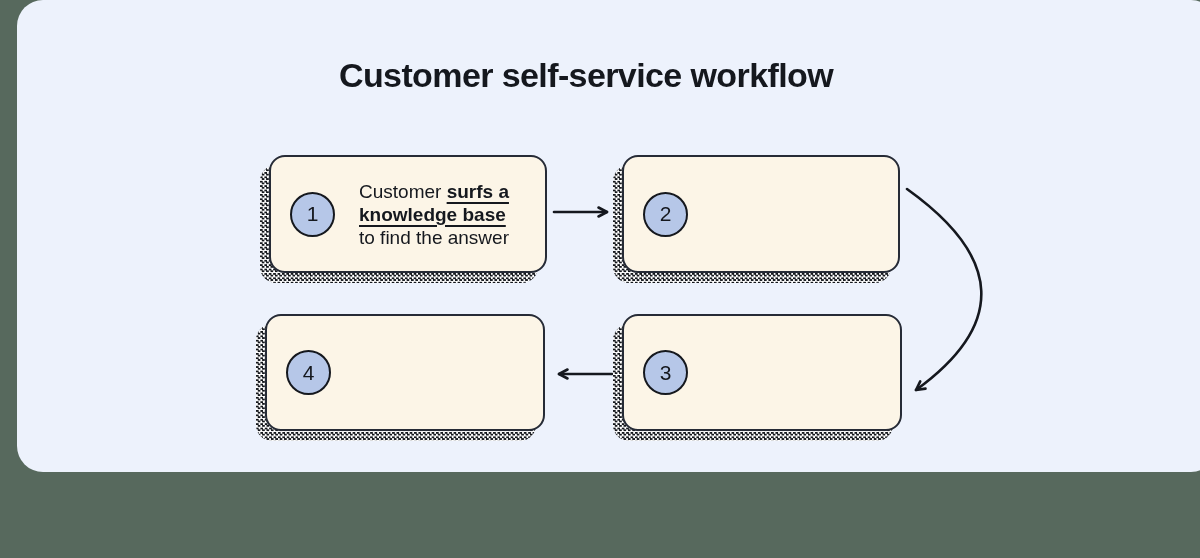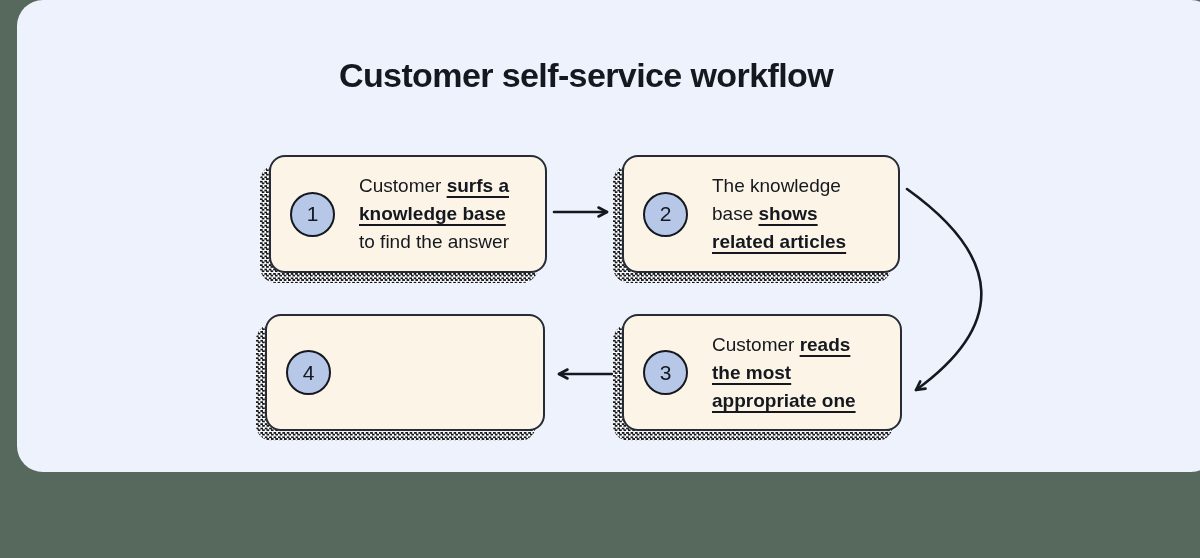--- a/index.html
+++ b/index.html
@@ -60,21 +60,21 @@
     border: 2.5px solid var(--ink);
     display: flex;
     align-items: center;
     justify-content: center;
     font-size: 21px;
     color: var(--ink);
   }
   .step-text {
     margin-left: 24px;
     font-size: 19px;
-    line-height: 28px;
+    line-height: 23px;
     color: var(--ink);
   }
   .step-text .em {
     font-weight: 700;
     text-decoration: underline;
     text-decoration-thickness: 1.8px;
     text-underline-offset: 4px;
   }
   #card-1 { left: 252px; top: 155px; }
   #card-2 { left: 605px; top: 155px; }
@@ -110,29 +110,27 @@
     <div class="face">
       <div class="step-circle">1</div>
       <div class="step-text"><span>Customer </span><span class="em">surfs a<br>knowledge base</span><span><br>to find the answer</span></div>
     </div>
   </div>
 
   <div class="card" id="card-2">
     <div class="shadow"></div>
     <div class="face">
       <div class="step-circle">2</div>
-      <div class="step-text"><span>The knowledge<br>base </span><span class="em">shows<br>related articles</span></div>
     </div>
   </div>
 
   <div class="card" id="card-3">
     <div class="shadow"></div>
     <div class="face">
       <div class="step-circle">3</div>
-      <div class="step-text"><span>Customer </span><span class="em">reads<br>the most<br>appropriate one</span></div>
     </div>
   </div>
 
   <div class="card" id="card-4">
     <div class="shadow"></div>
     <div class="face">
       <div class="step-circle">4</div>
     </div>
   </div>
 

